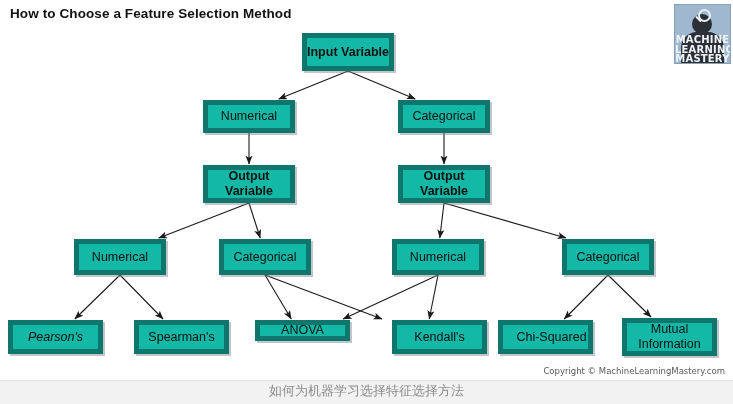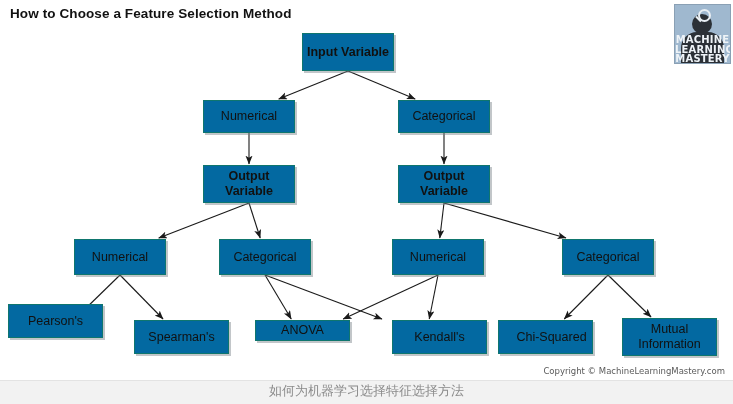--- a/index.html
+++ b/index.html
@@ -96,22 +96,22 @@
   }
   #edge-layer {
     position: absolute;
     left: 0;
     top: 0;
     width: 733px;
     height: 372px;
   }
   .node {
     position: absolute;
-    background: #0369a1;
-    border: 1px solid #0f766e;
+    background: #14b8a6;
+    border: 5px solid #0f766e;
     box-sizing: border-box;
     display: flex;
     align-items: center;
     justify-content: center;
     text-align: center;
     color: #111111;
     font-size: 12.5px;
     line-height: 15px;
     box-shadow: 2px 2px 0 rgba(120,128,136,0.45);
   }
@@ -192,21 +192,21 @@
   <div id="nodes">
       <div class="node bold" style="left: 302px; top: 33px; width: 92px; height: 38px;">Input Variable</div>
       <div class="node" style="left: 203px; top: 100px; width: 92px; height: 33px;">Numerical</div>
       <div class="node" style="left: 398px; top: 100px; width: 92px; height: 33px;">Categorical</div>
       <div class="node bold" style="left: 203px; top: 165px; width: 92px; height: 38px;">Output Variable</div>
       <div class="node bold" style="left: 398px; top: 165px; width: 92px; height: 38px;">Output Variable</div>
       <div class="node" style="left: 74px; top: 239px; width: 92px; height: 36px;">Numerical</div>
       <div class="node" style="left: 219px; top: 239px; width: 92px; height: 36px;">Categorical</div>
       <div class="node" style="left: 392px; top: 239px; width: 92px; height: 36px;">Numerical</div>
       <div class="node" style="left: 562px; top: 239px; width: 92px; height: 36px;">Categorical</div>
-      <div class="node" style="left: 8px; top: 304px; width: 95px; height: 34px;">Pearson's</div>
+      <div class="node" style="left: 8px; top: 320px; width: 95px; height: 34px; font-style: italic;">Pearson's</div>
       <div class="node" style="left: 134px; top: 320px; width: 95px; height: 34px;">Spearman's</div>
       <div class="node" style="left: 255px; top: 320px; width: 95px; height: 21px;">ANOVA</div>
       <div class="node" style="left: 392px; top: 320px; width: 95px; height: 34px;">Kendall's</div>
       <div class="node" style="left: 498px; top: 320px; width: 95px; height: 34px; padding-left: 12px;">Chi-Squared</div>
       <div class="node" style="left: 622px; top: 318px; width: 95px; height: 38px;">Mutual Information</div>
     </div>
 </div>
 
 <div id="copyright">Copyright © MachineLearningMastery.com</div>
 <div id="caption-bar"></div>

